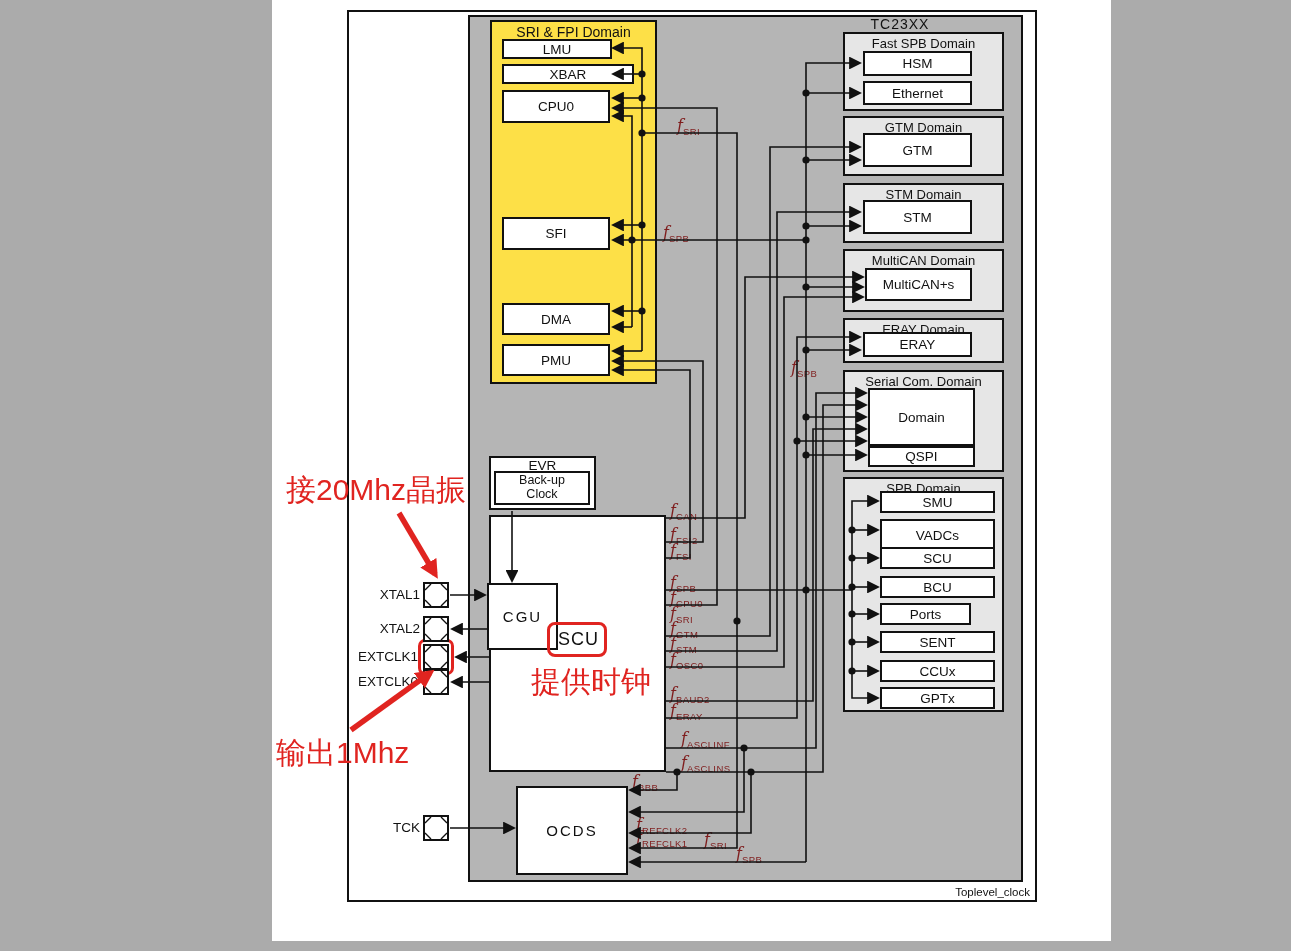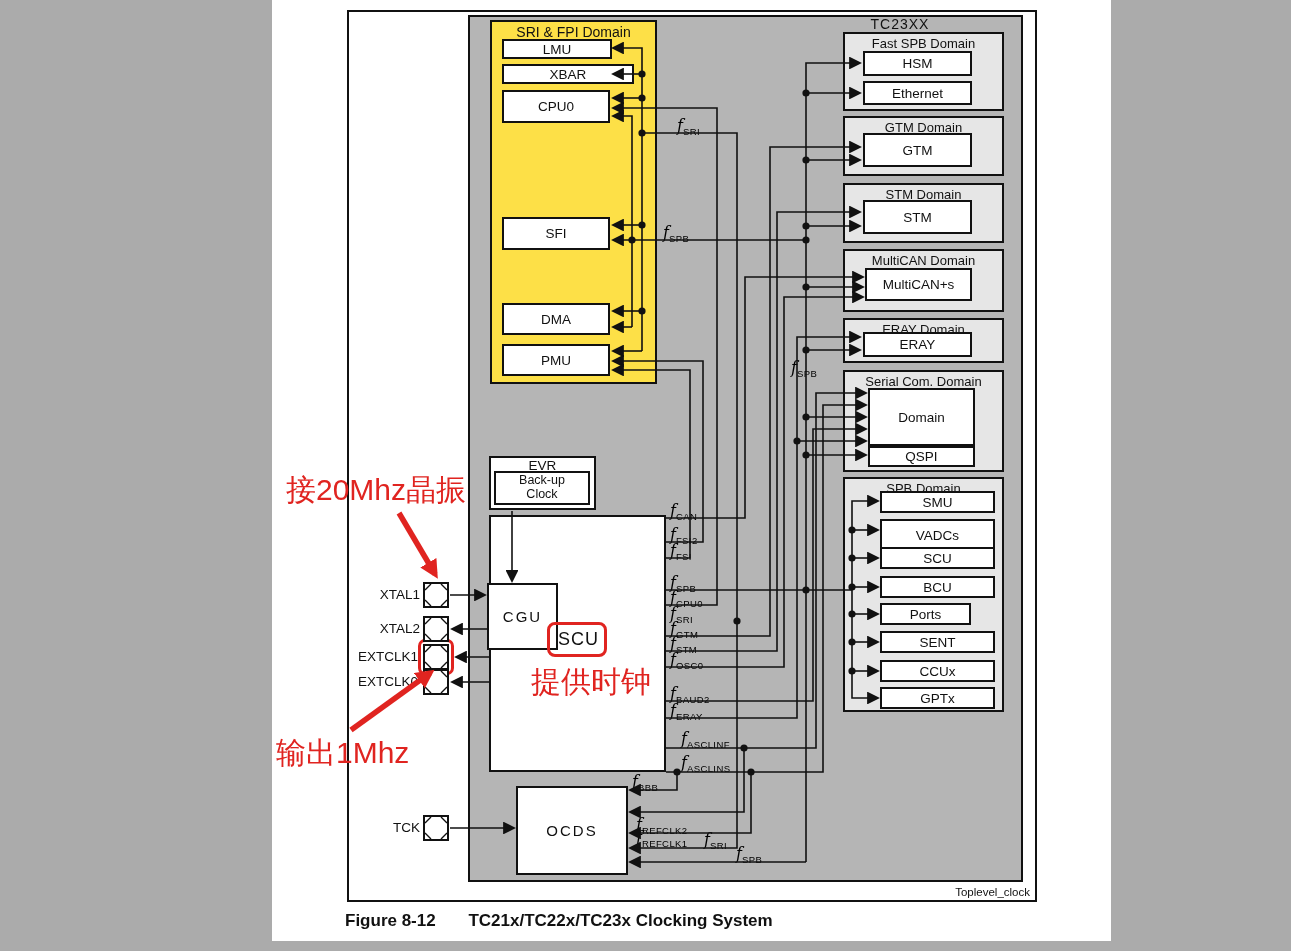--- a/index.html
+++ b/index.html
@@ -10,21 +10,21 @@
   .page{background:#ffffff;}
   .frame{border:2px solid #111;background:#ffffff;}
   .toplevel{background:#b5b5b5;border:2px solid #111;}
   .dom{background:#e6e6e6;border:2px solid #111;}
   .dom-title{position:absolute;left:0;right:0;top:2px;text-align:center;font-size:13px;}
   .mod{position:absolute;background:#fff;border:2px solid #111;display:flex;align-items:center;
        justify-content:center;font-size:13.5px;}
   .bigbox{position:absolute;background:#fff;border:2px solid #111;}
   .ltbox{background:#fde047;border:2px solid #111;}
   .blk-label{display:flex;align-items:center;justify-content:center;letter-spacing:2px;font-size:15px;}
-  .fl{position:absolute;font-family:"DejaVu Serif",serif;font-style:italic;font-size:16px;color:#000000;white-space:nowrap;}
+  .fl{position:absolute;font-family:"DejaVu Serif",serif;font-style:italic;font-size:16px;color:#7f1d1d;white-space:nowrap;}
   .fl sub{font-family:"Liberation Sans",sans-serif;font-style:normal;font-size:9.5px;letter-spacing:.4px;}
   .pin-label{position:absolute;font-size:13.5px;text-align:right;}
   .note{position:absolute;color:#e02420;font-size:30px;white-space:nowrap;text-align:center;}
   .redring{position:absolute;border:3.5px solid #e02420;border-radius:8px;background:transparent;}
   .caption{position:absolute;font-weight:bold;font-size:17px;white-space:nowrap;}
   .tag{position:absolute;font-size:11.5px;}
   svg.wires{position:absolute;left:0;top:0;pointer-events:none;}
 </style>
 </head>
 <body>
@@ -135,24 +135,20 @@
   <span class="fl" style="left:632px;top:772px;"><i>f</i><sub>BBB</sub></span>
   <span class="fl" style="left:636px;top:828px;"><i>f</i><sub>REFCLK1</sub></span>
   <span class="fl" style="left:636px;top:815px;"><i>f</i><sub>REFCLK2</sub></span>
   <span class="fl" style="left:704px;top:830px;"><i>f</i><sub>SRI</sub></span>
   <span class="fl" style="left:736px;top:844px;"><i>f</i><sub>SPB</sub></span>
 
   <div class="note" style="left:286px;top:470px;">接20Mhz晶振</div>
   <div class="note" style="left:276px;top:733px;">输出1Mhz</div>
   <div class="note" style="left:531px;top:662px;">提供时钟</div>
 
-  <div class="caption" style="left:345px;top:911px;">
-    <span>Figure 8-12</span>
-    <span style="margin-left:28px;">TC21x/TC22x/TC23x Clocking System</span>
-  </div>
 
   <svg class="wires" width="1291" height="951" viewBox="0 0 1291 951">
     <defs>
       <marker id="ah" viewBox="0 0 10 10" refX="8.5" refY="5" markerWidth="8" markerHeight="8" orient="auto">
         <path d="M0,0 L10,5 L0,10 Z" fill="#111"></path>
       </marker>
       <marker id="rah" viewBox="0 0 10 10" refX="7" refY="5" markerWidth="3.4" markerHeight="3.4" orient="auto">
         <path d="M0,0 L10,5 L0,10 Z" fill="#e02420"></path>
       </marker>
     </defs>

